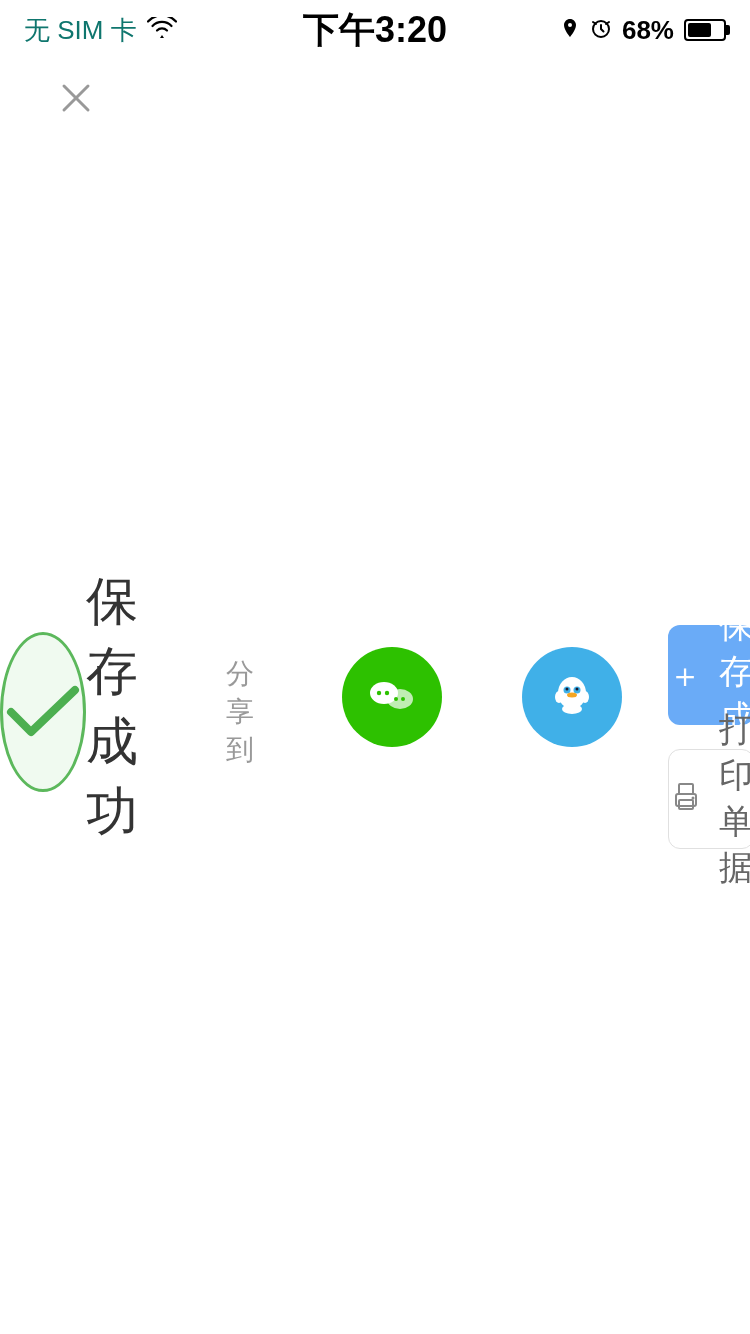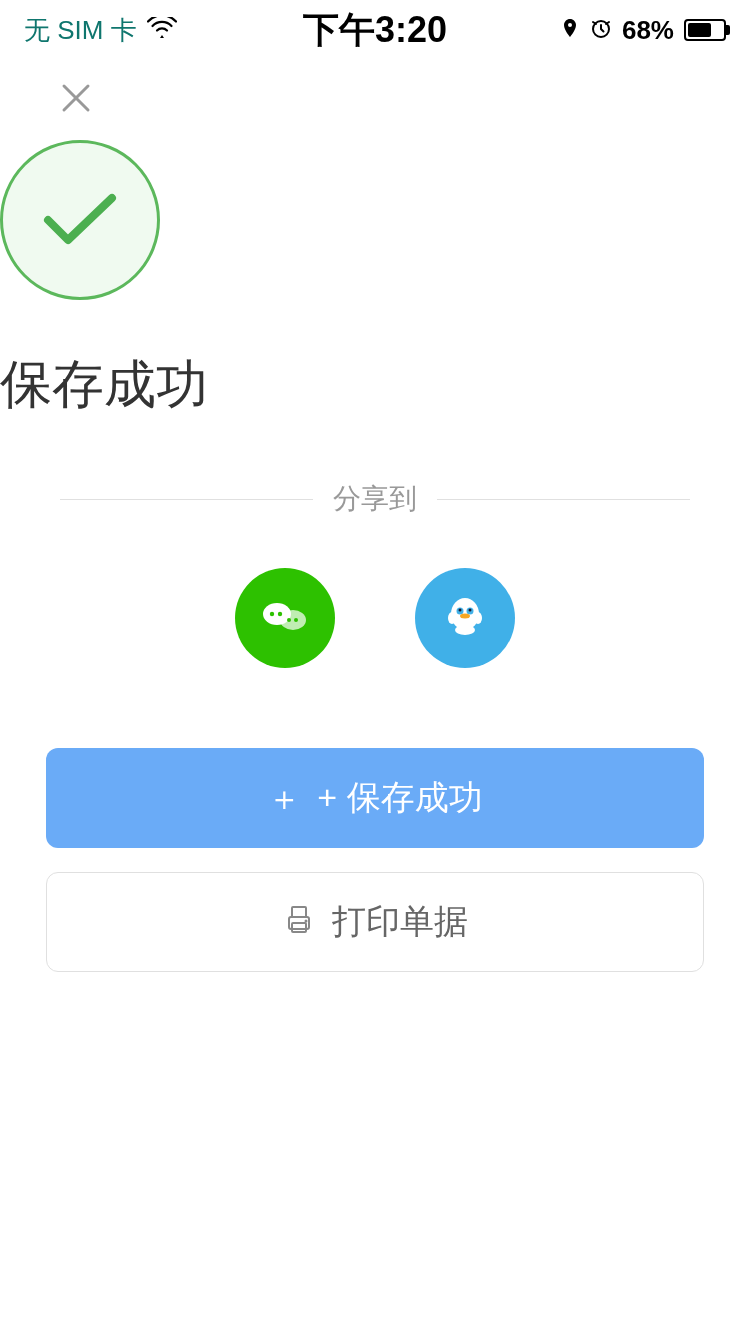--- a/index.html
+++ b/index.html
@@ -99,21 +99,22 @@
       display: flex;
       align-items: center;
       justify-content: center;
       cursor: pointer;
     }
 
     
     .main-content {
       flex: 1;
       display: flex;
-      flex-direction: column;
+      flex-direction: row;
+      align-items: center;
       padding-top: 80px;
     }
 
     
     .success-circle {
       width: 160px;
       height: 160px;
       border-radius: 50%;
       border: 3px solid #5cb85c;
       background: #f0faf0;
@@ -136,20 +137,21 @@
       margin-bottom: 60px;
     }
 
     
     .divider-row {
       width: 100%;
       display: flex;
       align-items: center;
       padding: 0 60px;
       margin-bottom: 50px;
+      gap: 8px;
     }
 
     .divider-line {
       flex: 1;
       height: 1px;
       background: #e0e0e0;
     }
 
     .divider-label {
       font-size: 28px;

